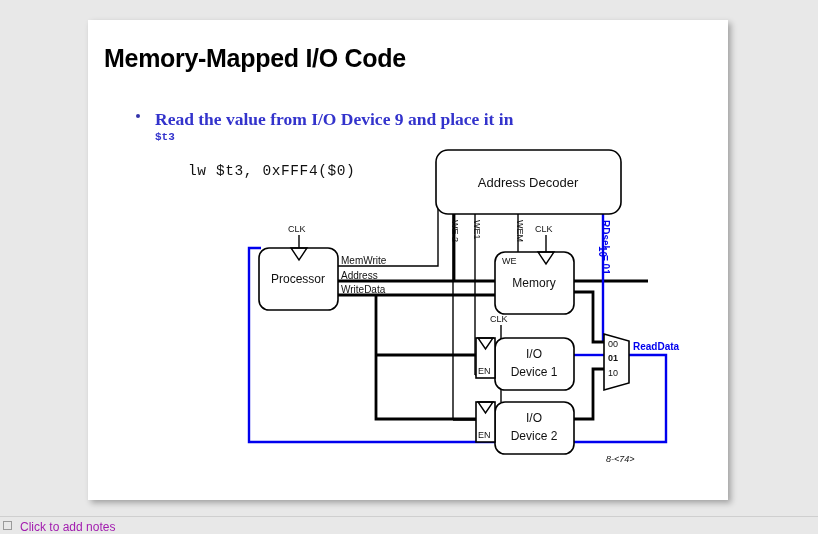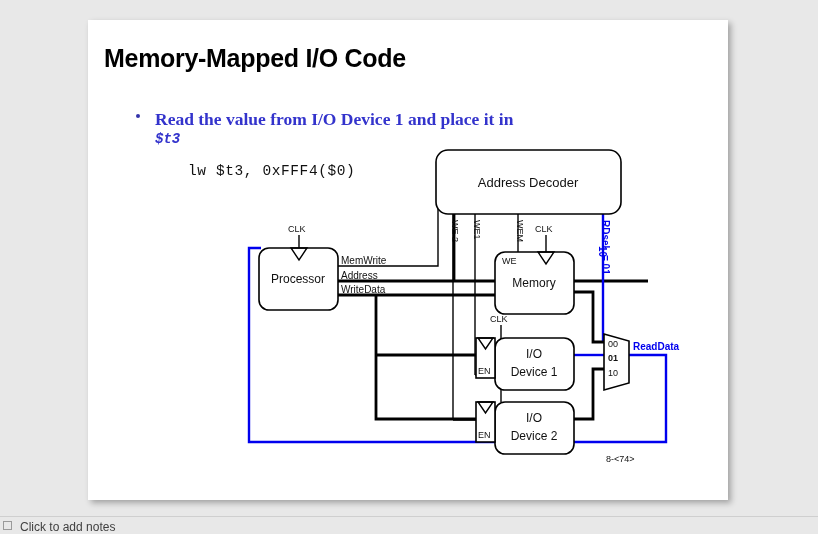--- a/index.html
+++ b/index.html
@@ -68,24 +68,23 @@
     font-size: 17.5px;
     font-weight: bold;
     color: #3333cc;
     line-height: 23px;
   }
   #bullet-reg {
     position: absolute;
     left: 19px;
     top: 23px;
     font-family: "Liberation Mono", monospace;
-    font-size: 14px;
+    font-size: 11px;
     font-weight: bold;
     color: #3333cc;
-    font-style: italic;
   }
   #code-line {
     position: absolute;
     left: 100px;
     top: 143px;
     font-family: "Liberation Mono", monospace;
     font-size: 14.5px;
     color: #111111;
     letter-spacing: 0.6px;
     white-space: nowrap;
@@ -102,20 +101,21 @@
   }
   #diagram svg { display: block; }
 
   #page-marker {
     position: absolute;
     left: 518px;
     top: 434px;
     font-family: "Liberation Sans", sans-serif;
     font-size: 9px;
     color: #111111;
+    font-style: italic;
   }
 
   
   #notes-divider {
     position: absolute;
     left: 0px;
     top: 516px;
     width: 818px;
     height: 1px;
     background: #cfcfcf;
@@ -140,36 +140,36 @@
     font-size: 7px;
     line-height: 7px;
     text-align: center;
   }
   #notes-text {
     position: absolute;
     left: 20px;
     top: 3px;
     font-family: "Liberation Sans", sans-serif;
     font-size: 12px;
-    color: #404040;
+    color: #a21caf;
     white-space: nowrap;
   }
 </style>
 </head>
 <body>
 
 <div id="app">
 
   <div id="slide">
 
     <div id="slide-title">Memory-Mapped I/O Code</div>
 
     <div id="bullet-block">
       <span class="bullet-dot"></span>
-      <div id="bullet-text">Read the value from I/O Device 1 and place it in</div>
+      <div id="bullet-text">Read the value from I/O Device 9 and place it in</div>
       <div id="bullet-reg">$t3</div>
     </div>
 
     <div id="code-line">lw $t3, 0xFFF4($0)</div>
 
     <div id="diagram">
       <svg width="640" height="480" viewBox="0 0 640 480" xmlns="http://www.w3.org/2000/svg">
         <defs>
           <style>
             .blk   { fill:#ffffff; stroke:#000000; stroke-width:1.6; }

